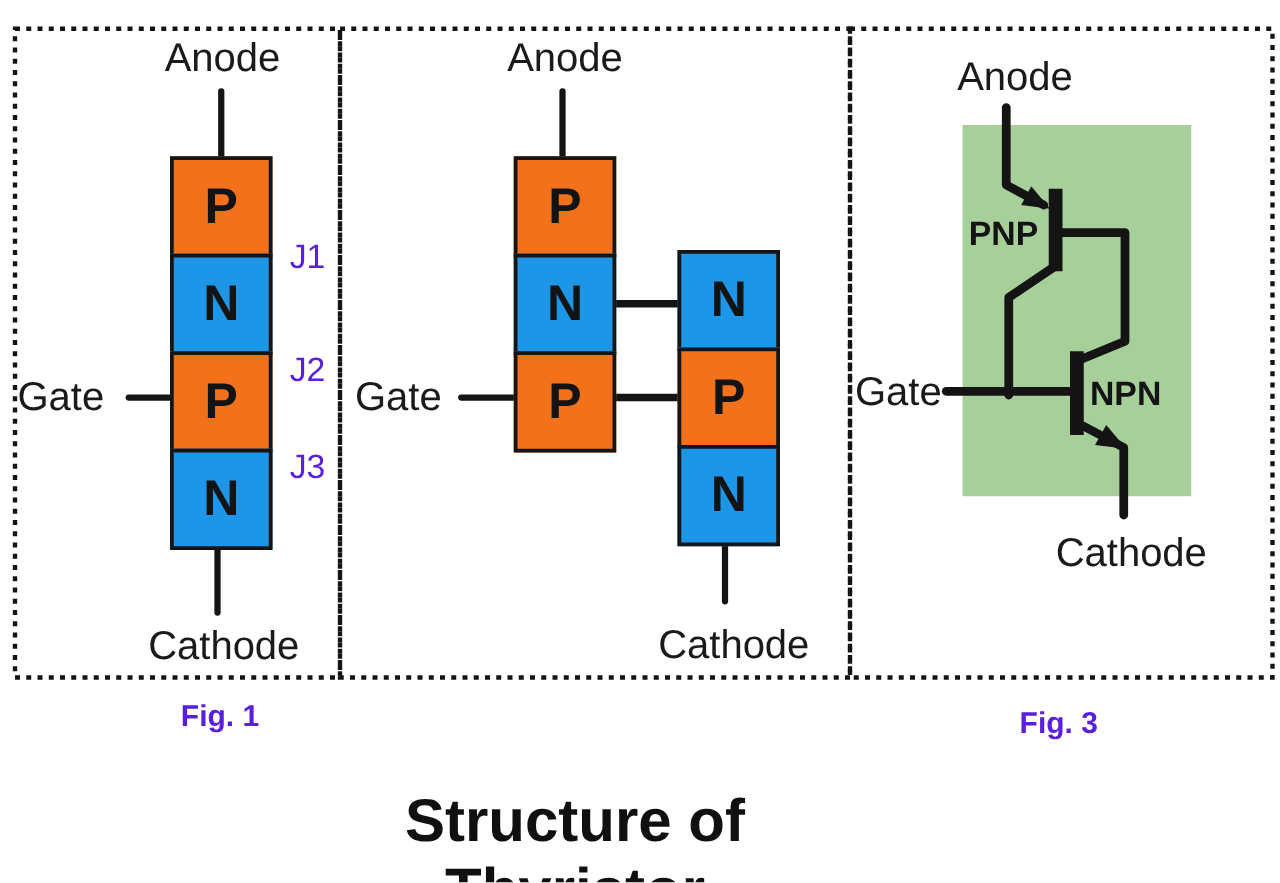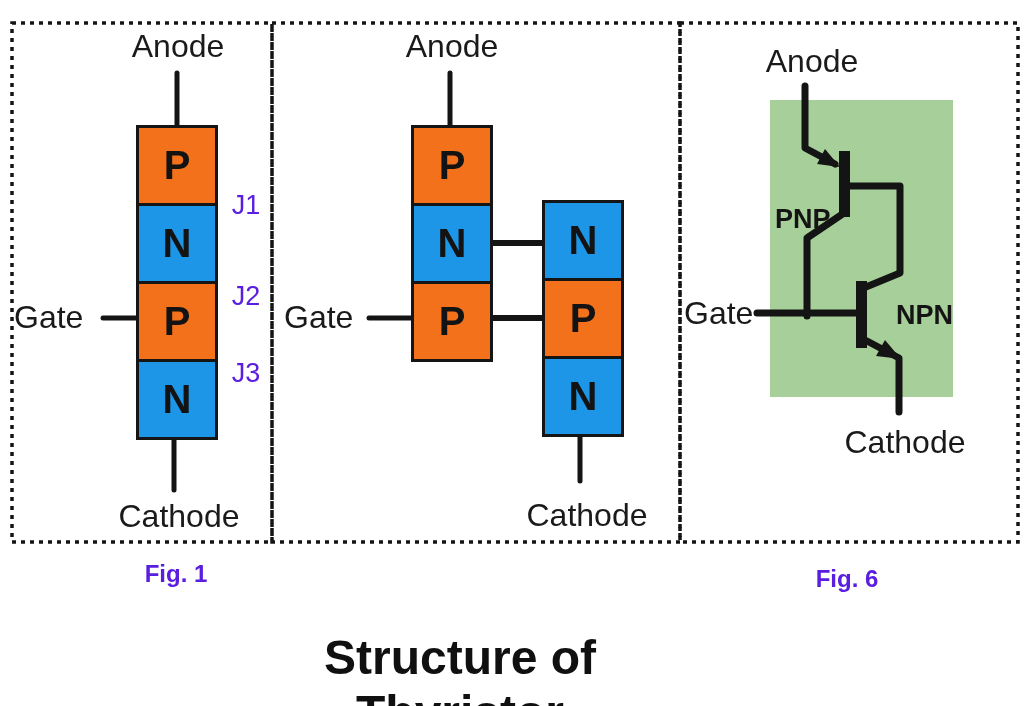--- a/index.html
+++ b/index.html
@@ -174,22 +174,22 @@
     </div>
   <div class="block n b-fig2r" style="top:356px;">
       <span>N</span>
     </div>
 
 
   <span class="lbl centered" style="left:812px; top:45px;">Anode</span>
   <span class="lbl" style="left:684px; top:297px;">Gate</span>
   <span class="lbl centered" style="left:905px; top:426px;">Cathode</span>
 
-  <span class="trlbl" style="left:775px; top:172px;margin-top:32px;">PNP</span>
-  <span class="trlbl" style="left:896px; top:300px;">NPN</span>
+  <span class="trlbl" style="left:775px; top:172px;">PNP</span>
+  <span class="trlbl" style="left:872px; top:300px;">NPN</span>
 
-  <span class="caption" style="left:847px; top:565px;">Fig. 6</span>
+  <span class="caption" style="left:847px; top:565px;">Fig. 3</span>
 
   <div class="title-wrap">
     <span class="title-text">Structure of Thyristor</span>
   </div>
 
 </div>
 
 </body></html>

